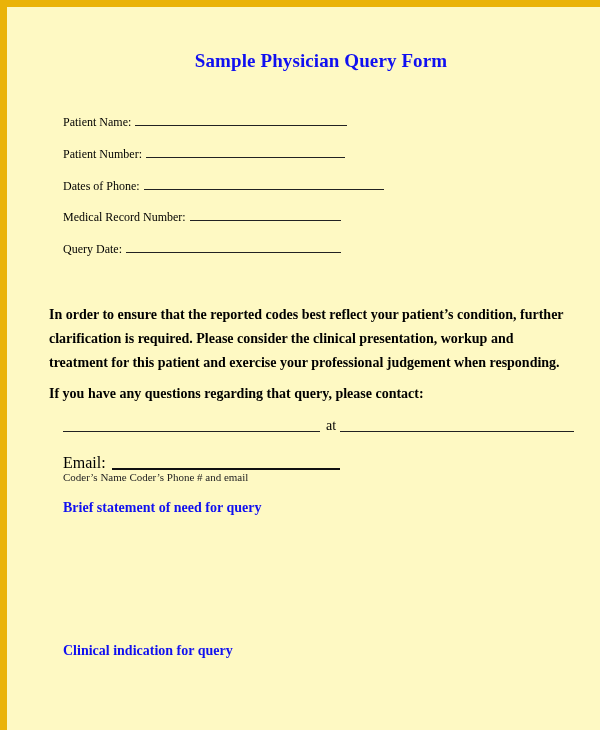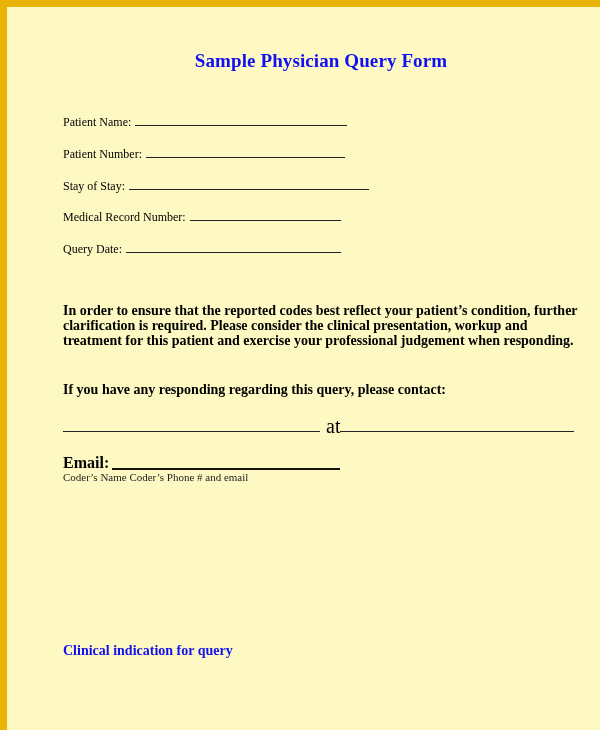--- a/index.html
+++ b/index.html
@@ -43,42 +43,42 @@
     }
     .field .uline {
       display: inline-block;
       border-bottom: 1px solid #222;
       height: 12px;
       vertical-align: baseline;
       margin-left: 4px;
     }
     .para {
       position: absolute;
-      left: 56px;
+      left: 42px;
       width: 515px;
       font-weight: bold;
       font-size: 14px;
-      line-height: 15px;
+      line-height: 24px;
     }
     .contact-line {
       position: absolute;
       top: 411px;
-      font-size: 20px;
+      font-size: 14px;
       line-height: 16px;
     }
     .line-seg {
       position: absolute;
       border-bottom: 1px solid #222;
       height: 1px;
     }
     .email-row {
       position: absolute;
       left: 56px;
       top: 447px;
-      font-weight: bold;
+      font-weight: normal;
       font-size: 16px;
       line-height: 18px;
     }
     .email-line {
       position: absolute;
       left: 105px;
       top: 461px;
       width: 228px;
       border-bottom: 2px solid #111;
     }
@@ -108,40 +108,41 @@
 
   <div class="field" style="top:106px;">
     <span>Patient Name:</span><span class="uline" style="width:212px;"></span>
   </div>
 
   <div class="field" style="top:138px;">
     <span>Patient Number:</span><span class="uline" style="width:199px;"></span>
   </div>
 
   <div class="field" style="top:170px;">
-    <span>Stay of Stay:</span><span class="uline" style="width:240px;"></span>
+    <span>Dates of Phone:</span><span class="uline" style="width:240px;"></span>
   </div>
 
   <div class="field" style="top:233px;">
     <span>Query Date:</span><span class="uline" style="width:215px;"></span>
   </div>
 
   <div class="field" style="top:201px;">
     <span>Medical Record Number:</span><span class="uline" style="width:151px;"></span>
   </div>
 
 
   <div class="para" style="top:296px;">In order to ensure that the reported codes best reflect your patient’s condition, further clarification is required. Please consider the clinical presentation, workup and treatment for this patient and exercise your professional judgement when responding.</div>
 
-  <div class="para" style="top:375px;">If you have any responding regarding this query, please contact:</div>
+  <div class="para" style="top:375px;">If you have any questions regarding that query, please contact:</div>
 
   <div class="line-seg" style="left:56px; top:423px; width:257px;"></div>
   <div class="contact-line" style="left:319px;">at</div>
   <div class="line-seg" style="left:333px; top:423px; width:234px;"></div>
 
   <div class="email-row">Email:</div>
   <div class="email-line"></div>
   <div class="caption">Coder’s Name Coder’s Phone # and email</div>
 
+  <div class="section-heading" style="top:493px;">Brief statement of need for query</div>
 
   <div class="section-heading" style="top:636px;">Clinical indication for query</div>
 
 </div>
 
 </body></html>

